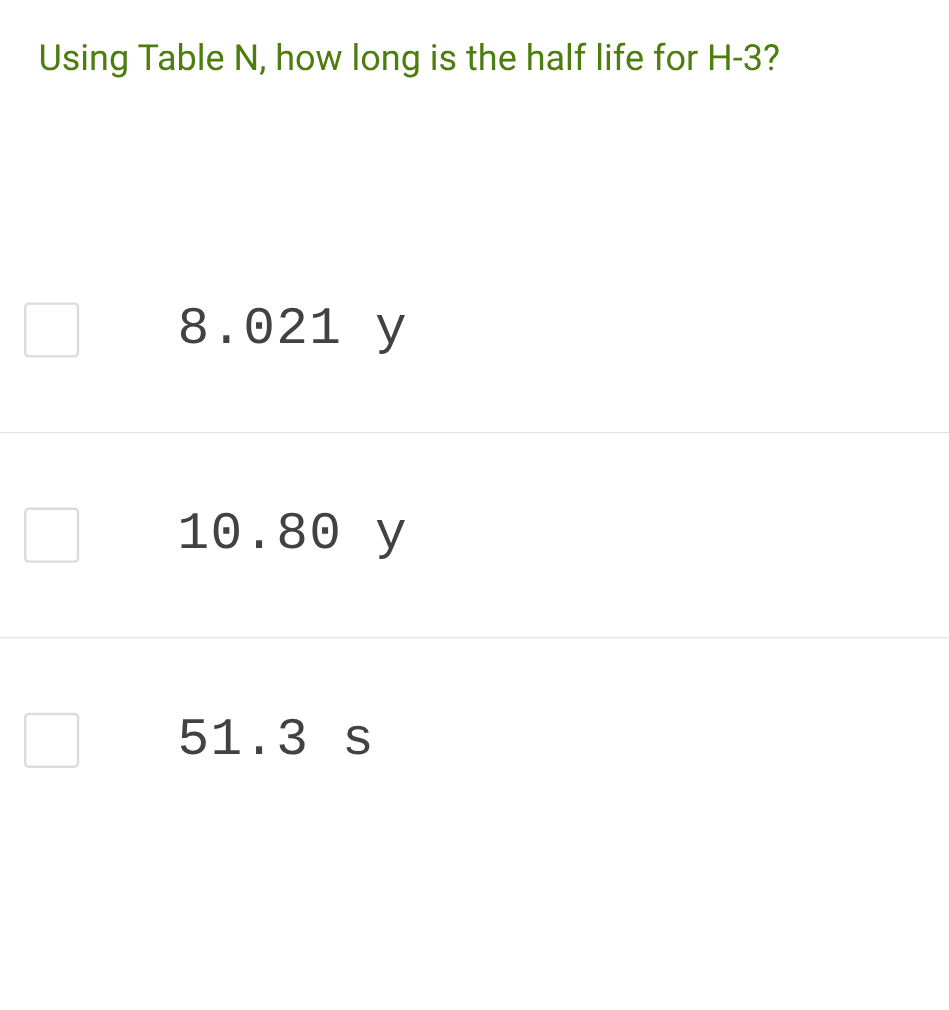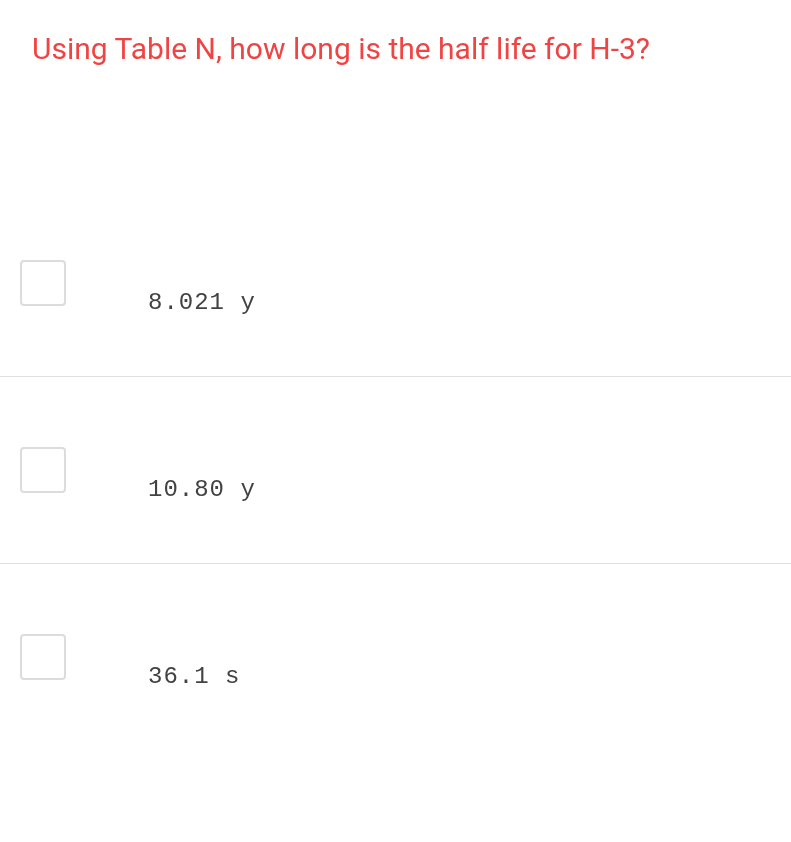--- a/index.html
+++ b/index.html
@@ -12,21 +12,21 @@
       background: #ffffff;
       width: 791px;
       height: 842px;
       padding: 0;
     }
     .question-container {
       padding: 28px 32px 0 32px;
     }
     .question-text {
       font-size: 30px;
-      color: #ef4444;
+      color: #4d7c0f;
       font-weight: 400;
       line-height: 1.4;
     }
     .options-container {
       margin-top: 120px;
     }
     .option-row {
       display: flex;
       align-items: center;
       padding: 60px 0 60px 20px;
@@ -39,40 +39,39 @@
       width: 46px;
       height: 46px;
       border: 2px solid #dcdcdc;
       border-radius: 4px;
       background: #ffffff;
       cursor: pointer;
       flex-shrink: 0;
     }
     .option-label {
       font-family: "Courier New", Courier, monospace;
-      font-size: 24px;
+      font-size: 44px;
       color: #424242;
       margin-left: 82px;
       letter-spacing: 1px;
-      margin-top: 39px;
     }
   </style>
 </head>
 <body>
 
 <div class="question-container">
   <div class="question-text">Using Table N, how long is the half life for H-3?</div>
 </div>
 
 <div class="options-container">
   <div class="option-row">
     <div class="checkbox"></div>
     <div class="option-label">8.021 y</div>
   </div>
   <div class="option-row">
     <div class="checkbox"></div>
     <div class="option-label">10.80 y</div>
   </div>
   <div class="option-row">
     <div class="checkbox"></div>
-    <div class="option-label">36.1 s</div>
+    <div class="option-label">51.3 s</div>
   </div>
 </div>
 
 </body></html>

